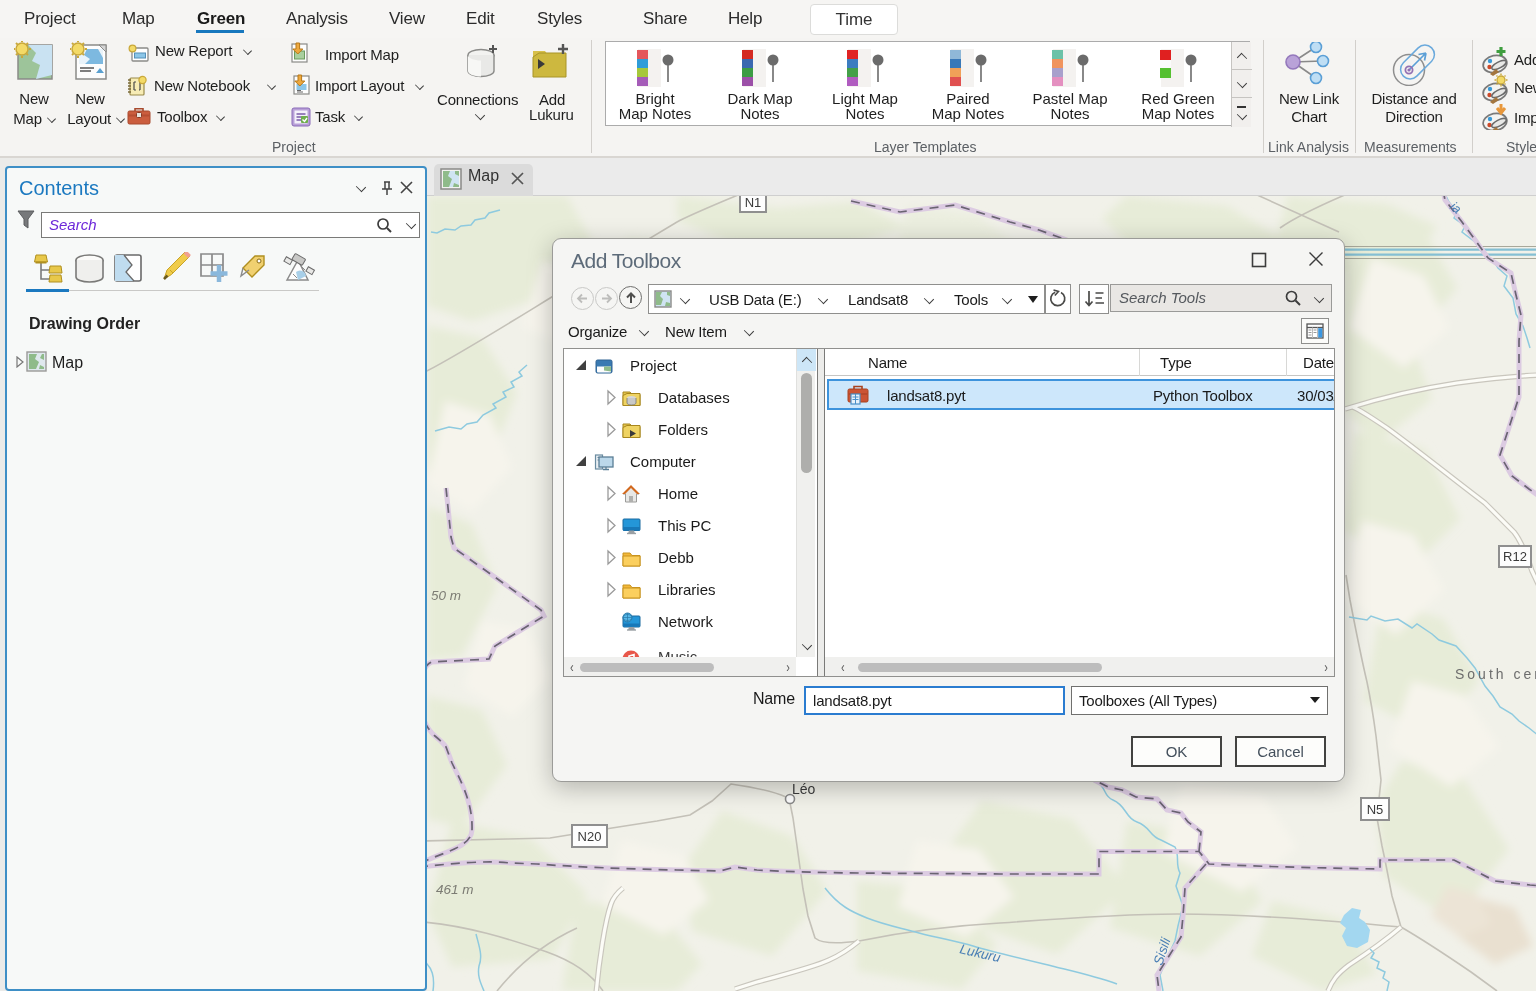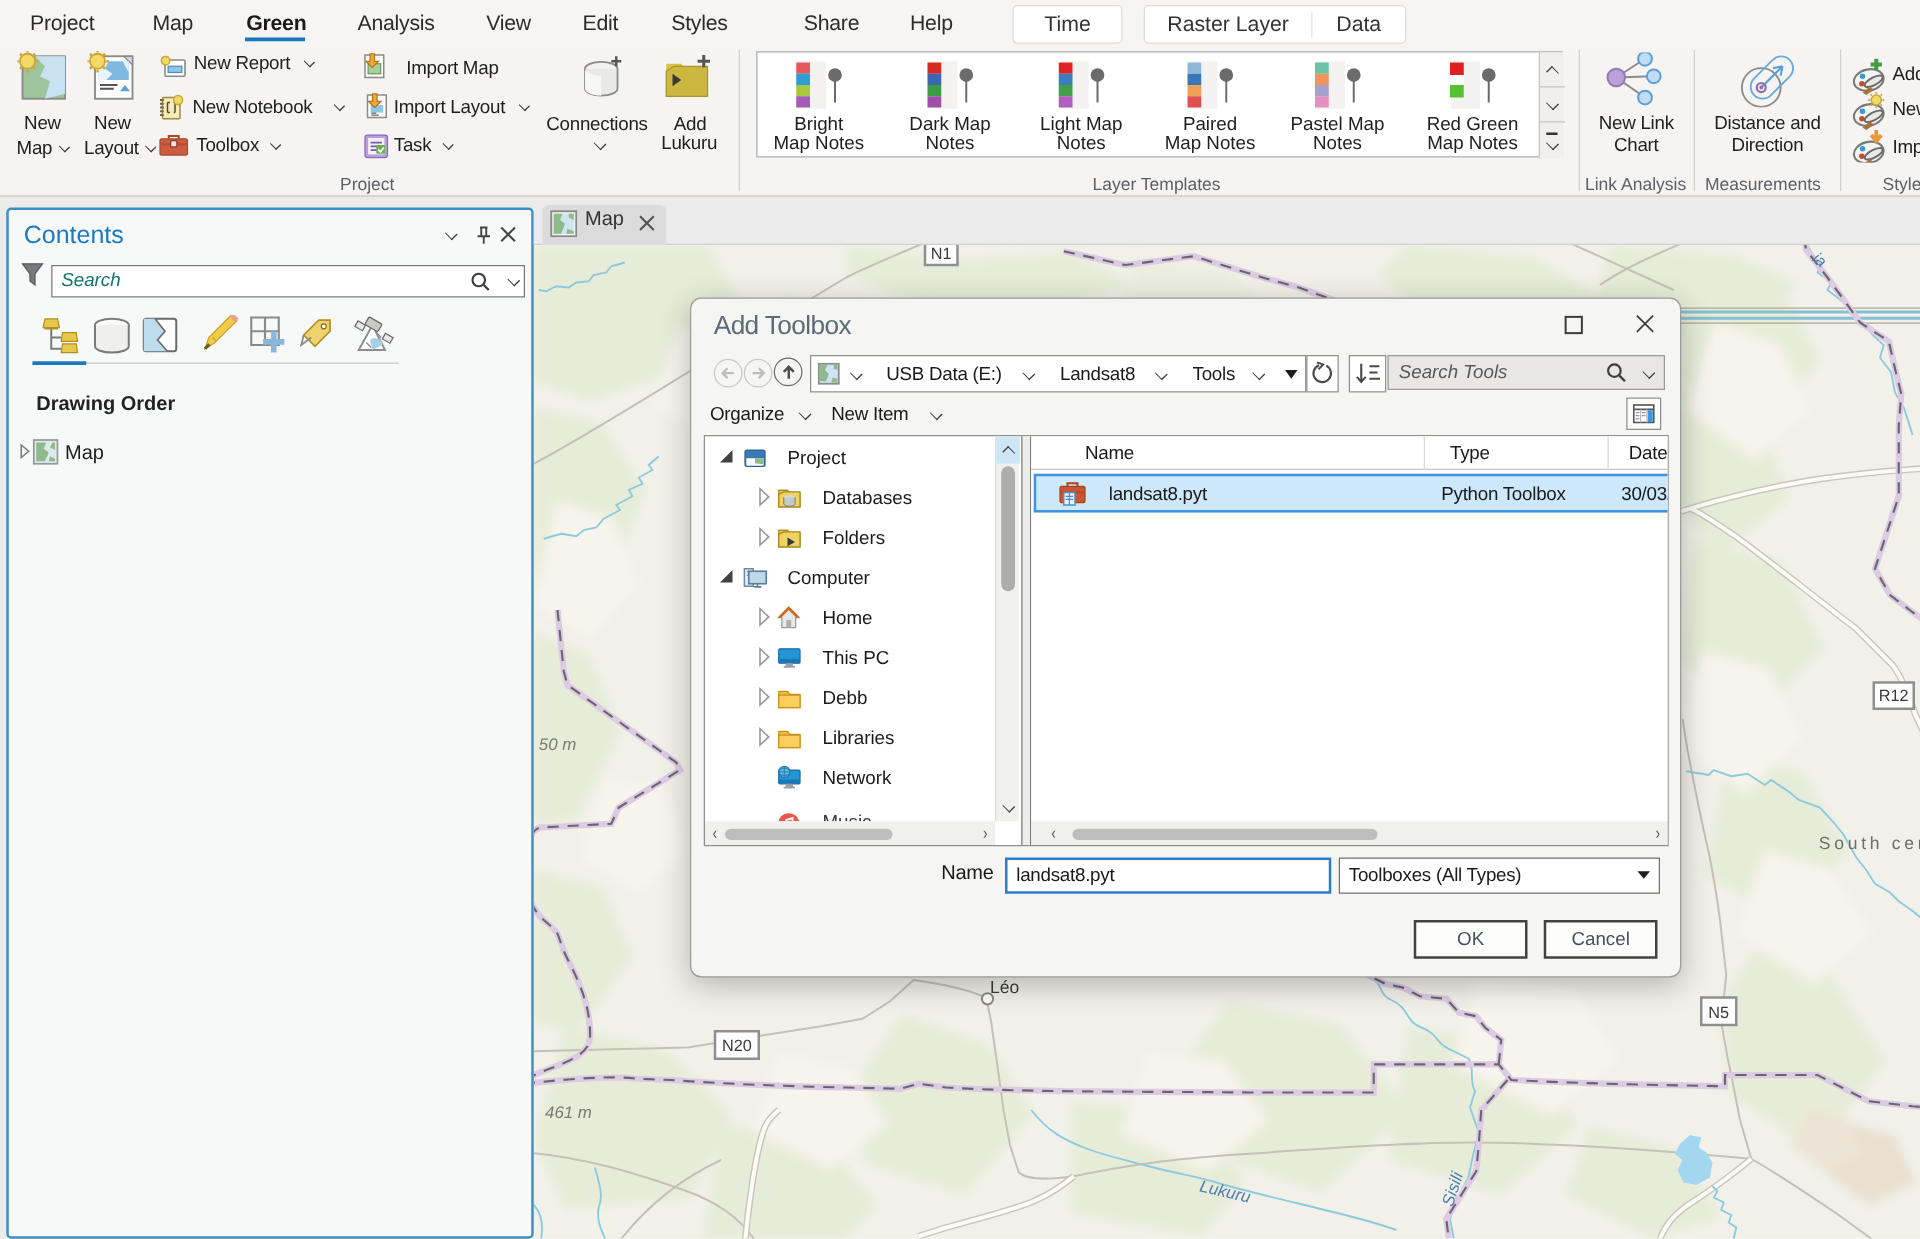--- a/index.html
+++ b/index.html
@@ -30,25 +30,20 @@
 <span class="mtab" style="left:122px">Map</span>
 <span class="mtab" style="left:197px;font-weight:bold;color:#1a1a1a">Green</span>
 <div class="abs" style="left:196px;top:30px;width:48px;height:3px;background:#1878be"></div>
 <span class="mtab" style="left:286px">Analysis</span>
 <span class="mtab" style="left:389px">View</span>
 <span class="mtab" style="left:466px">Edit</span>
 <span class="mtab" style="left:537px">Styles</span>
 <span class="mtab" style="left:643px">Share</span>
 <span class="mtab" style="left:728px">Help</span>
 <div class="ctxbox" style="left:810px;width:88px">Time</div>
-<div class="ctxbox" style="left:915px;width:210px">
-      <span style="flex:1;text-align:center">Raster Layer</span>
-      <span style="width:1px;height:22px;background:#e4e4e2"></span>
-      <span style="width:74px;text-align:center">Data</span>
-    </div>
 </div>
 <div id="ribbon">
 <svg class="abs" style="left:14px;top:3px" width="40" height="41" viewBox="0 0 40 41">
  <rect x="4" y="4" width="34" height="34" fill="#9dc49a" stroke="#8a8a88" stroke-width="1.5"></rect>
  <path d="M14 4 L22 12 L18 20 L26 24 L22 38 L38 34 L38 4 Z" fill="#c9e2f2"></path>
  <circle cx="8" cy="8" r="6" fill="#f3da67" stroke="#c9a83a" stroke-width="1.5"></circle>
  <g stroke="#c9a83a" stroke-width="2">
         <path d="M8 -1 V1 M8 15 V17 M-1 8 H1 M15 8 H17 M2 2 l1.4 1.4 M12.6 12.6 L14 14 M14 2 l-1.4 1.4 M3.4 12.6 L2 14"></path>
       </g>
 </svg>
@@ -282,21 +277,21 @@
 <svg class="abs" style="left:372px;top:12px" width="16" height="17" viewBox="0 0 16 17">
       <path d="M5 2 h6 M6 2 v7 h4 V2 M3 9 h10 M8 9 v6" stroke="#444" stroke-width="1.5" fill="none"></path>
     </svg>
 <svg class="abs" style="left:392px;top:12px" width="15" height="15" viewBox="0 0 15 15">
       <path d="M2 2 L13 13 M13 2 L2 13" stroke="#444" stroke-width="1.6"></path>
     </svg>
 <svg class="abs" style="left:9px;top:41px" width="20" height="22" viewBox="0 0 20 22">
       <path d="M2 2 h16 l-6 8 v9 l-4 -3 v-6 Z" fill="#77797b" stroke="#5a5c5e"></path>
     </svg>
 <div class="abs" style="left:34px;top:44px;width:379px;height:26px;background:#fff;border:1px solid #7a7a78"></div>
-<div class="abs" style="left:42px;top:48px;font-size:15px;font-style:italic;color:#0f766e">Search</div>
+<div class="abs" style="left:42px;top:48px;font-size:15px;font-style:italic;color:#6d28d9">Search</div>
 <svg class="abs" style="left:368px;top:48px" width="18" height="18" viewBox="0 0 18 18">
       <circle cx="8" cy="8" r="5" fill="none" stroke="#3c3c3c" stroke-width="1.7"></circle>
       <path d="M12 12 L16 16" stroke="#3c3c3c" stroke-width="1.9"></path>
     </svg>
 <div class="cv2" style="left:400px;top:52px"></div>
 <svg class="abs" style="left:24px;top:84px" width="300" height="38" viewBox="0 0 300 38">
  <g transform="translate(3,2)">
         <path d="M7 9 v16 h8 M7 16 h8" stroke="#7a7a7a" stroke-width="1.6" fill="none"></path>
         <path d="M2 1 h10 l1.5 7 h-13 Z" fill="#e8c84a" stroke="#b09020"></path>
         <path d="M1.5 8.5 h11" stroke="#b09020" stroke-width="2"></path>

